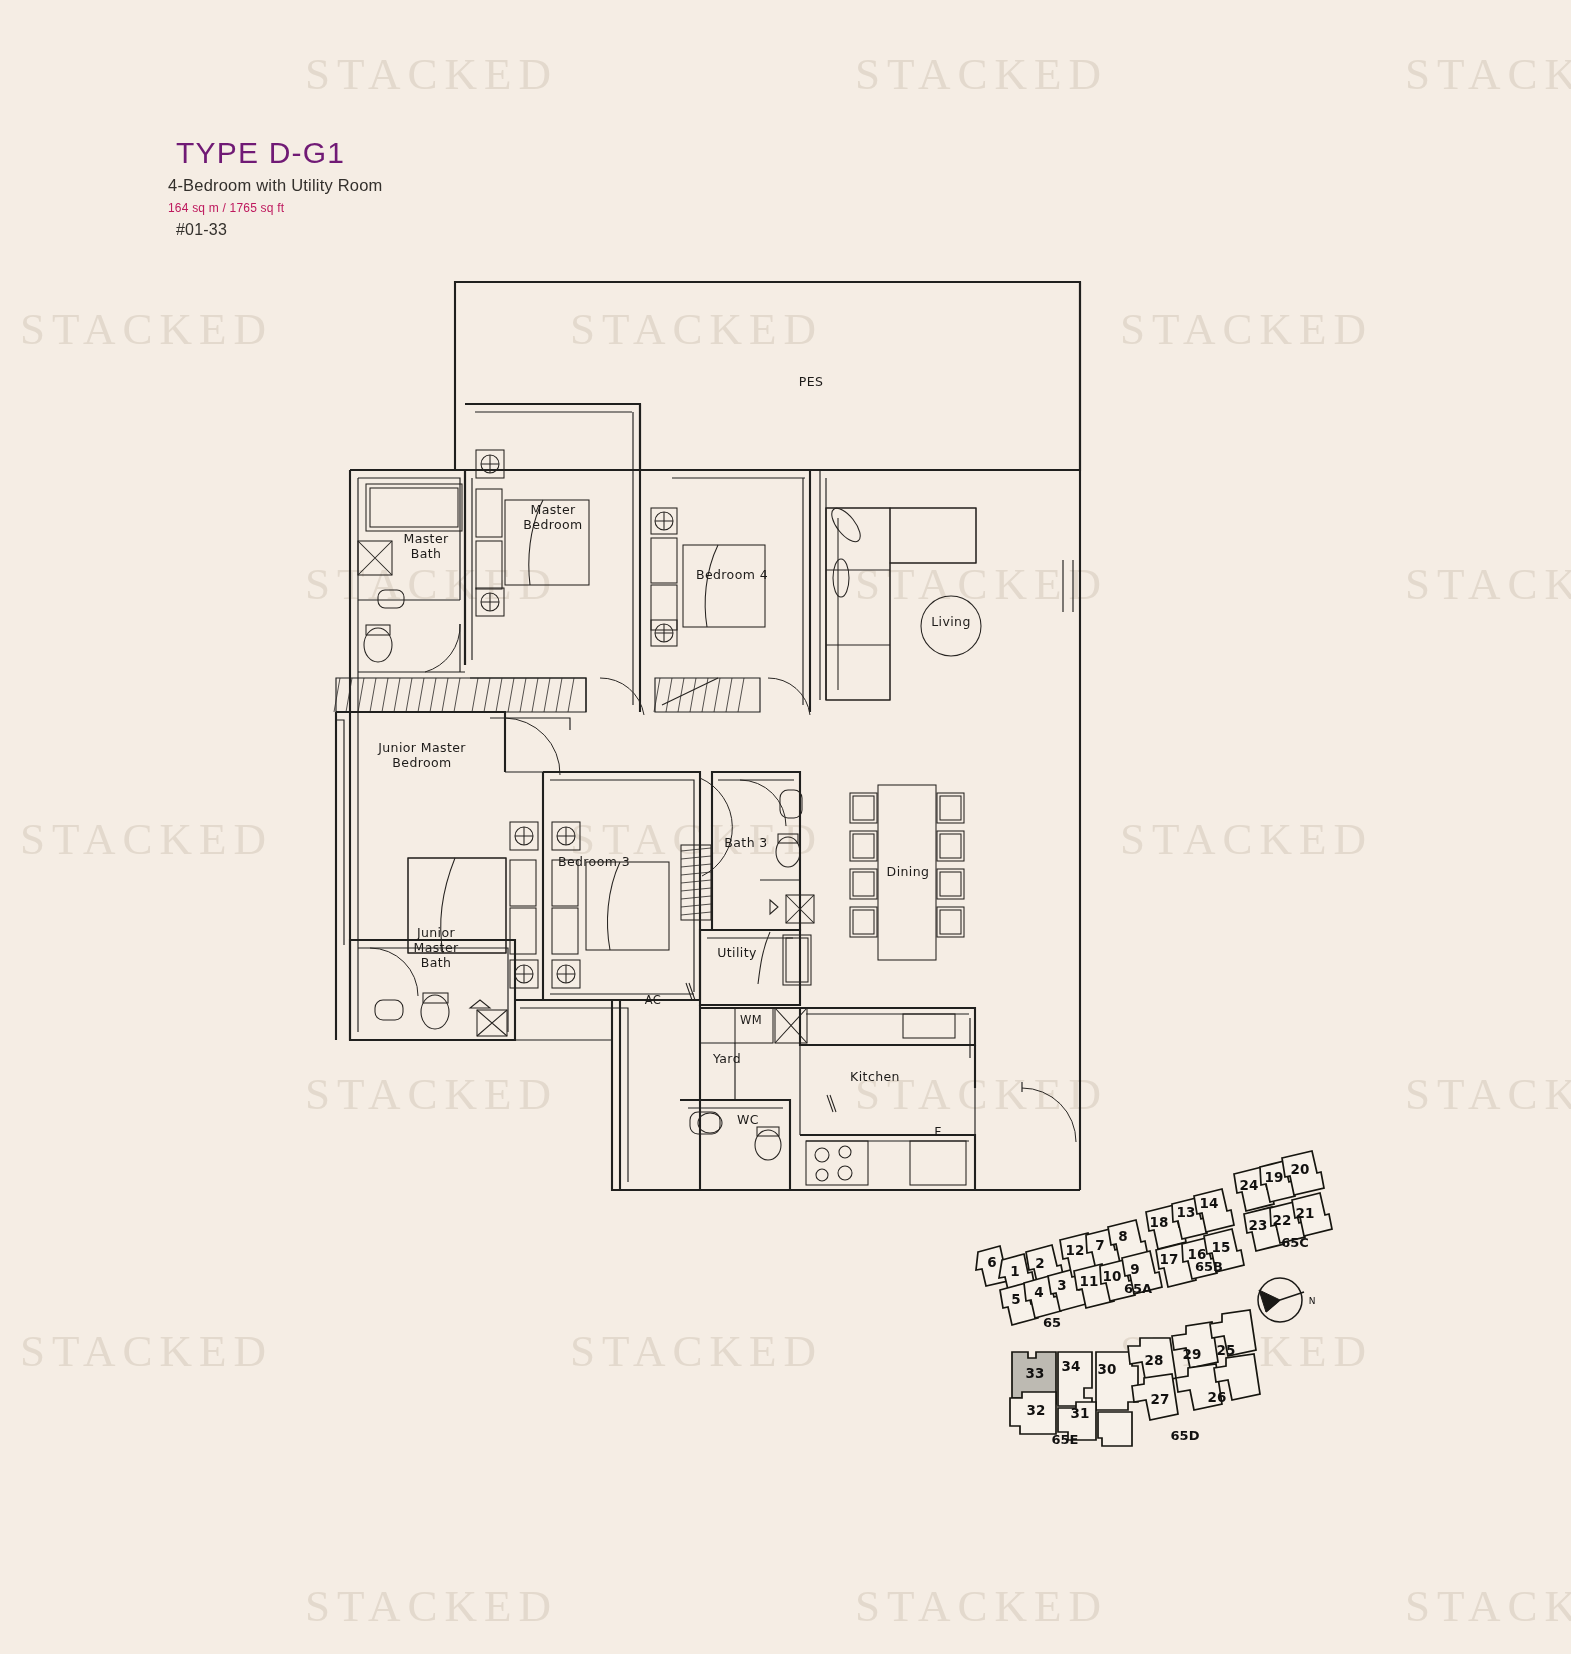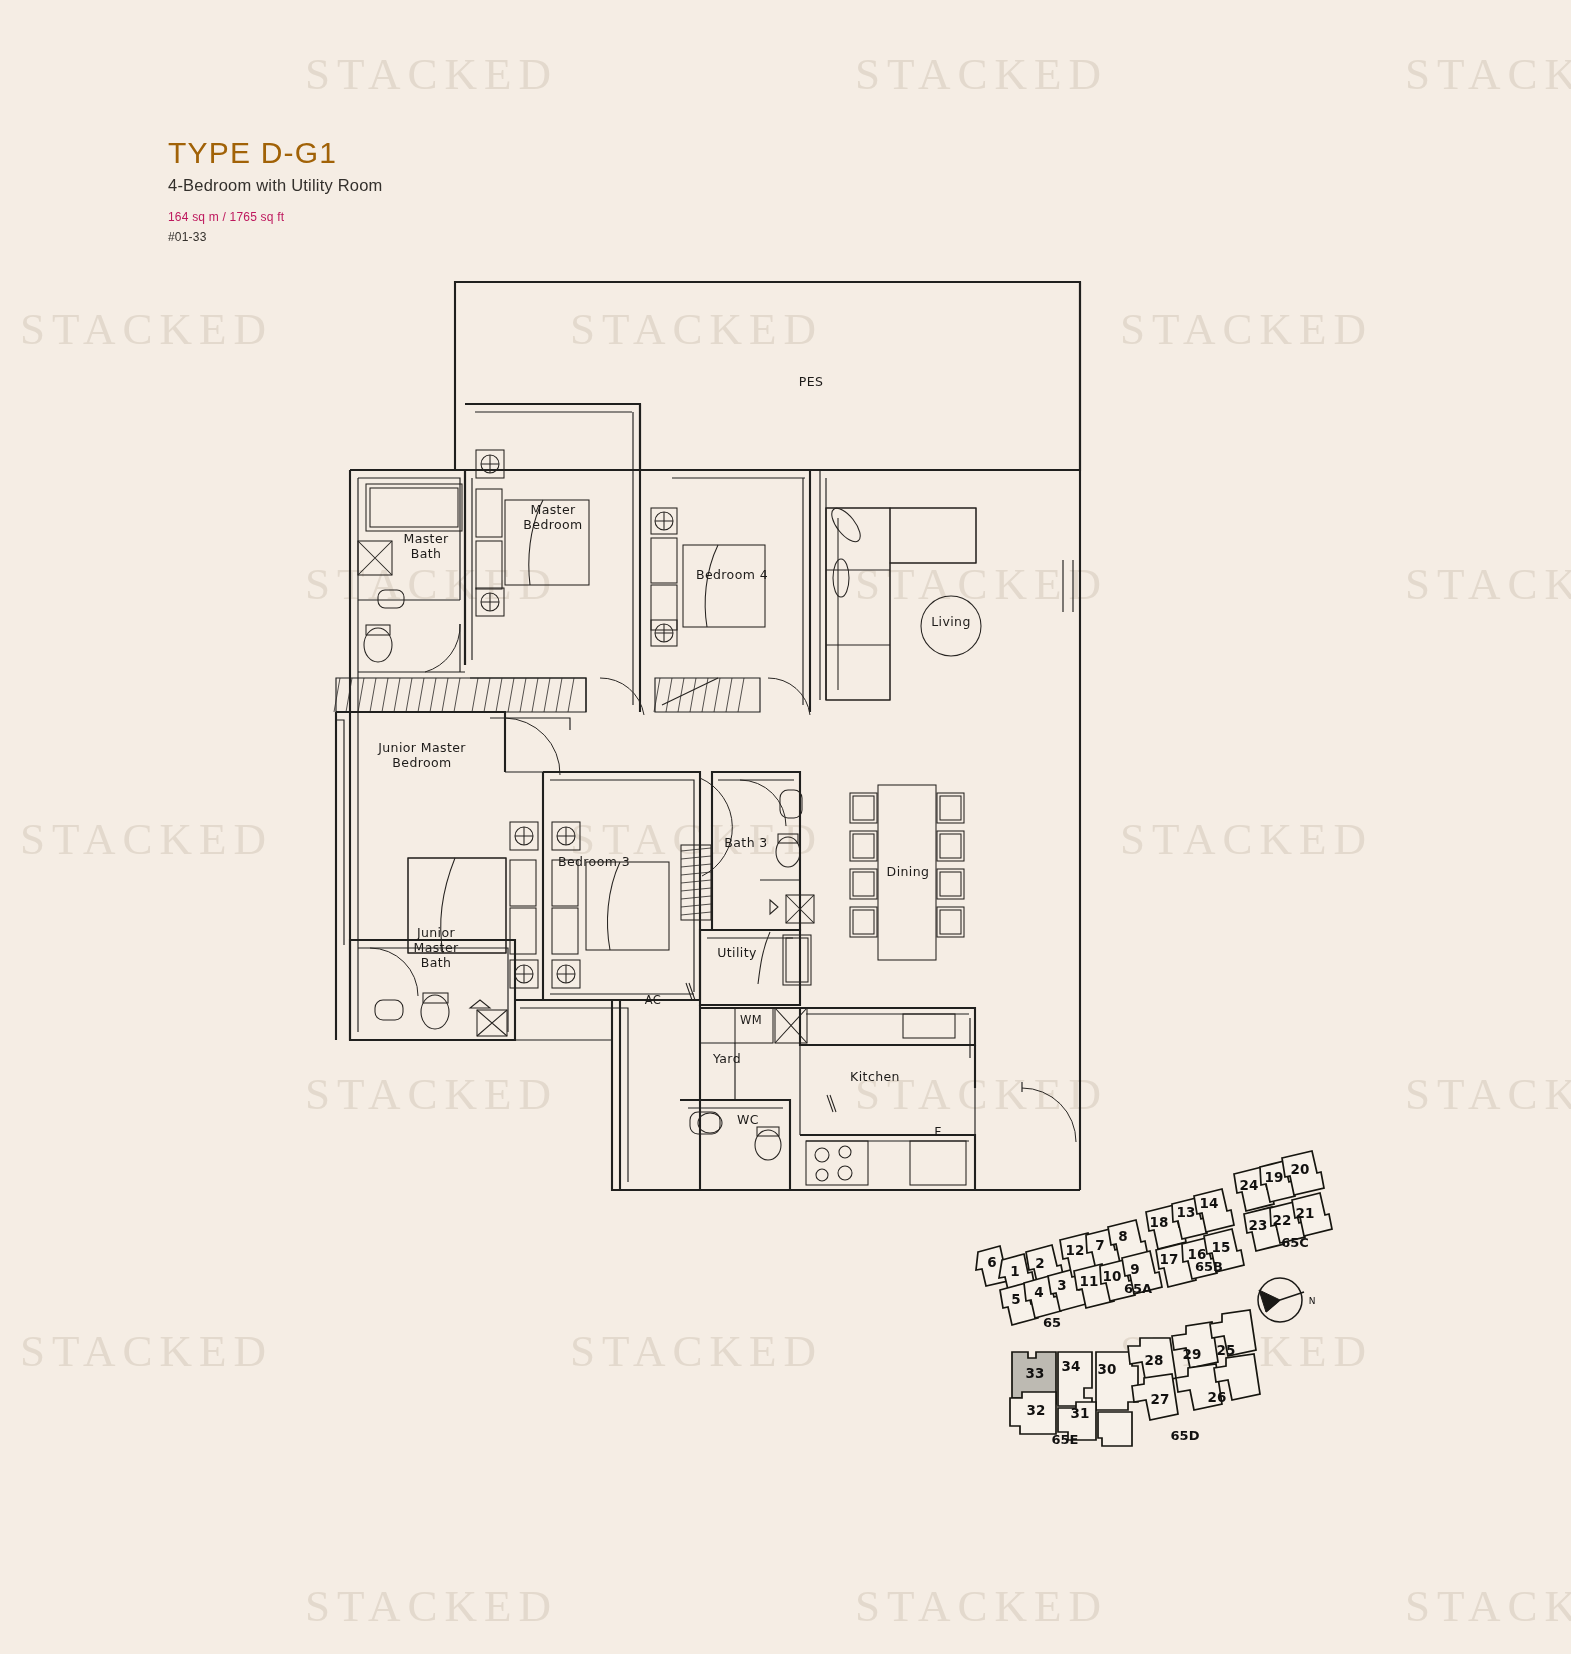--- a/index.html
+++ b/index.html
@@ -35,43 +35,43 @@
   
   .titleblock {
     position: absolute;
     left: 168px;
     top: 138px;
     z-index: 5;
   }
   .tb-type {
     font-size: 30px;
     letter-spacing: 1.2px;
-    color: #a16207;
+    color: #701a75;
     font-weight: 400;
-    margin: 0 0 9px 0;
+    margin: 0 0 9px 8px;
     line-height: 1;
   }
   .tb-sub {
     font-size: 16.5px;
     color: #33302c;
-    margin: 0 0 17px 0;
+    margin: 0 0 8px 0;
     line-height: 1;
     letter-spacing: .2px;
   }
   .tb-area {
     font-size: 12px;
     color: #be185d;
     margin: 0 0 8px 0;
     line-height: 1;
     letter-spacing: .2px;
   }
   .tb-unit {
-    font-size: 12px;
+    font-size: 16px;
     color: #33302c;
-    margin: 0;
+    margin: 8px;
     line-height: 1;
     letter-spacing: .2px;
   }
 
   
   #plan-wrap {
     position: absolute;
     left: 0;
     top: 0;
     width: 1571px;

